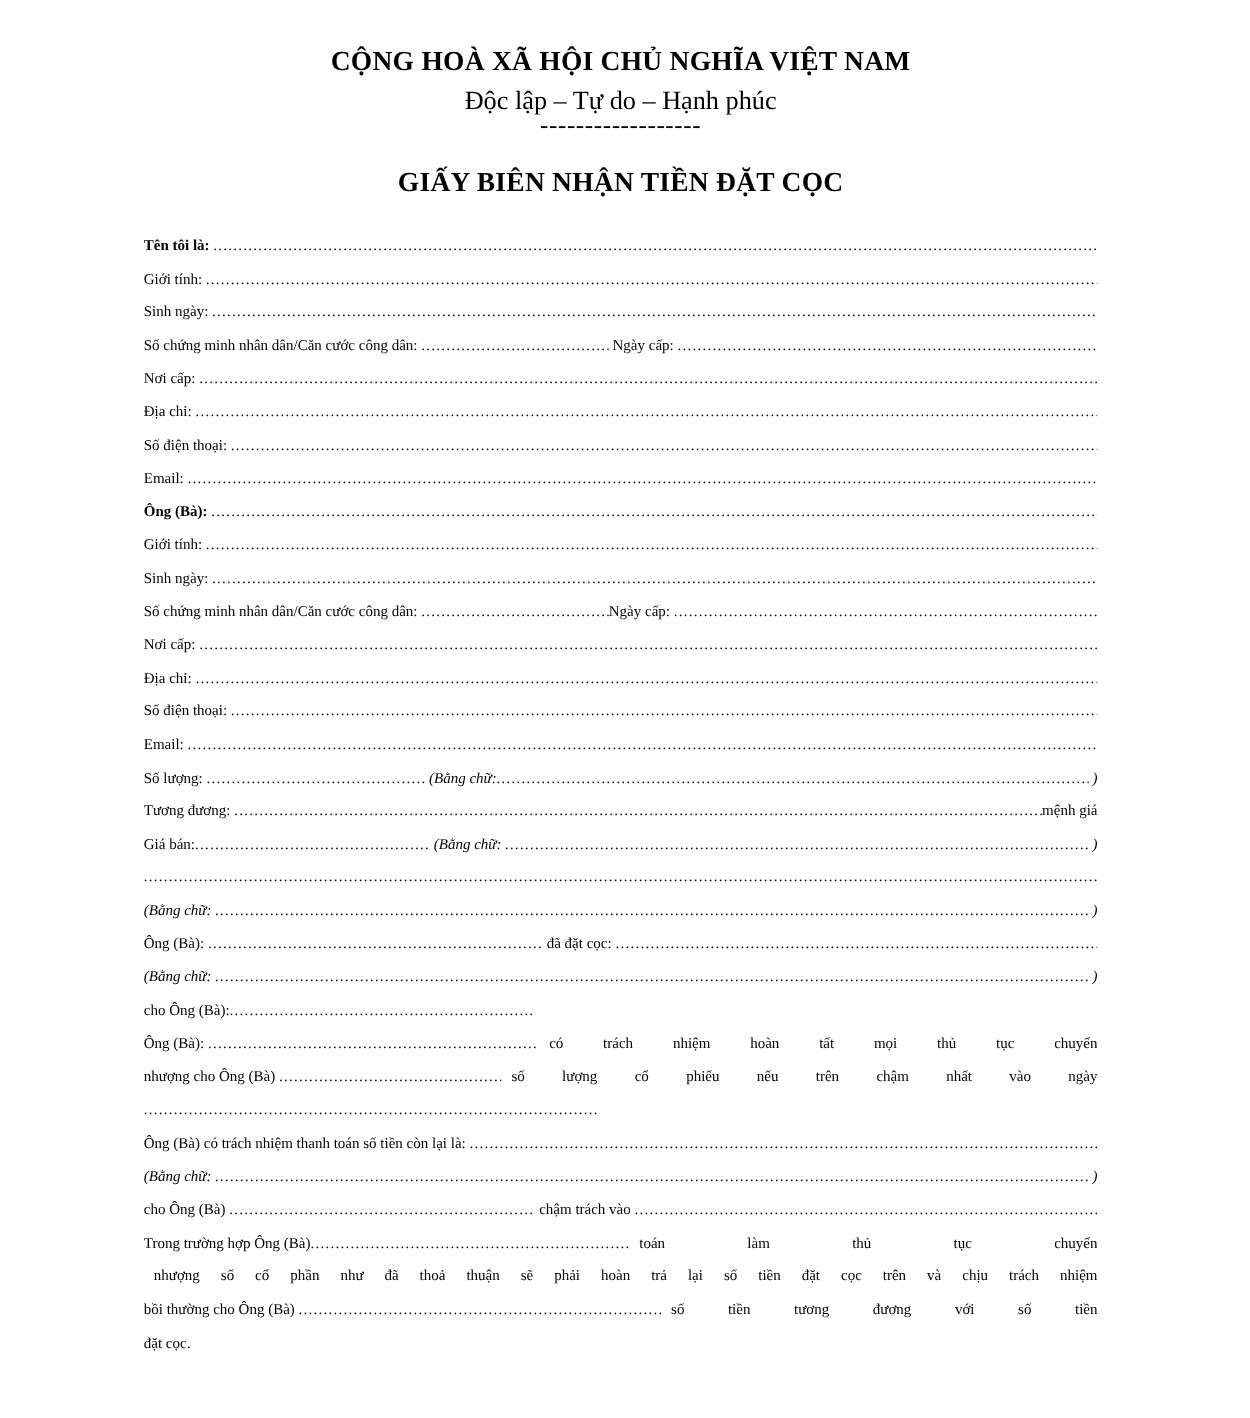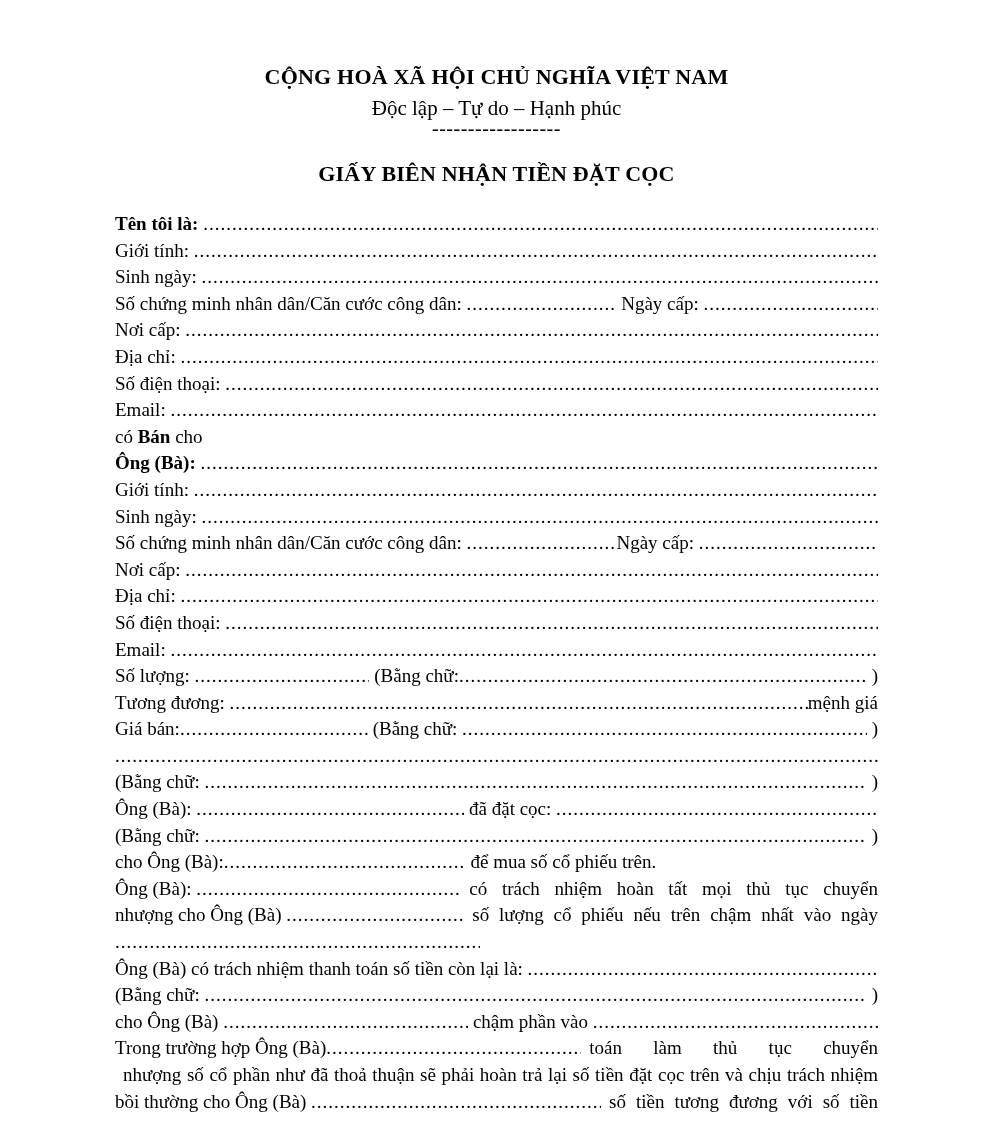--- a/index.html
+++ b/index.html
@@ -17,21 +17,20 @@
     height: 1134px;
     padding: 36px 122px 0 115px;
   }
   
   .hdr { text-align: center; }
   .h-national {
     font-size: 22px;
     font-weight: bold;
     line-height: 26px;
     letter-spacing: 0.2px;
-    margin-top: 28px;
   }
   .h-motto {
     font-size: 21px;
     line-height: 24px;
     margin-top: 6px;
   }
   .h-div {
     font-size: 20px;
     line-height: 12px;
     letter-spacing: 0.5px;
@@ -45,26 +44,26 @@
     margin-bottom: 24px;
     letter-spacing: 0.2px;
   }
   
   .form-body { width: 763px; }
   .line {
     display: flex;
     align-items: flex-end;
     height: 26.6px;
     line-height: 26.6px;
-    font-size: 19px;
+    font-size: 12px;
     overflow: hidden;
   }
   .seg { white-space: pre; flex: none; }
   .bold { font-weight: bold; }
-  .italic { }
+  .italic { font-style: italic; }
   .dots {
     overflow: hidden;
     letter-spacing: 1px;
     white-space: pre;
   }
   .dots.flex { flex: 1 1 auto; }
   .just {
     flex: 1 1 auto;
     white-space: normal;
     overflow: hidden;
@@ -112,25 +111,20 @@
       </div>
       <div class="line">
         <span class="seg">Số điện thoại: </span>
         <span class="seg dots flex">..........................................................................................................................................................................................................................................................</span>
       </div>
       <div class="line">
         <span class="seg">Email: </span>
         <span class="seg dots flex">..........................................................................................................................................................................................................................................................</span>
       </div>
       <div class="line">
-        <span class="seg">có </span>
-        <span class="seg bold">Bán</span>
-        <span class="seg"> cho</span>
-      </div>
-      <div class="line">
         <span class="seg bold">Ông (Bà): </span>
         <span class="seg dots flex">..........................................................................................................................................................................................................................................................</span>
       </div>
       <div class="line">
         <span class="seg">Giới tính: </span>
         <span class="seg dots flex">..........................................................................................................................................................................................................................................................</span>
       </div>
       <div class="line">
         <span class="seg">Sinh ngày: </span>
         <span class="seg dots flex">..........................................................................................................................................................................................................................................................</span>
@@ -191,21 +185,20 @@
         <span class="seg dots flex">..........................................................................................................................................................................................................................................................</span>
       </div>
       <div class="line">
         <span class="seg italic">(Bằng chữ: </span>
         <span class="seg dots flex italic">..........................................................................................................................................................................................................................................................</span>
         <span class="seg italic"> )</span>
       </div>
       <div class="line">
         <span class="seg">cho Ông (Bà):</span>
         <span class="seg dots" style="width: 242px;">..........................................................................................................................................................................................................................................................</span>
-        <span class="seg"> để mua số cổ phiếu trên.</span>
       </div>
       <div class="line">
         <span class="seg">Ông (Bà): </span>
         <span class="seg dots" style="width: 265px;">..........................................................................................................................................................................................................................................................</span>
         <span class="just">có trách nhiệm hoàn tất mọi thủ tục chuyển</span>
       </div>
       <div class="line">
         <span class="seg">nhượng cho Ông (Bà) </span>
         <span class="seg dots" style="width: 178px;">..........................................................................................................................................................................................................................................................</span>
         <span class="just">số lượng cổ phiếu nếu trên chậm nhất vào ngày</span>
@@ -218,30 +211,33 @@
         <span class="seg dots flex">..........................................................................................................................................................................................................................................................</span>
       </div>
       <div class="line">
         <span class="seg italic">(Bằng chữ: </span>
         <span class="seg dots flex italic">..........................................................................................................................................................................................................................................................</span>
         <span class="seg italic"> )</span>
       </div>
       <div class="line">
         <span class="seg">cho Ông (Bà) </span>
         <span class="seg dots" style="width: 245px;">..........................................................................................................................................................................................................................................................</span>
-        <span class="seg"> chậm phần vào </span>
+        <span class="seg"> chậm trách vào </span>
         <span class="seg dots flex">..........................................................................................................................................................................................................................................................</span>
       </div>
       <div class="line">
         <span class="seg">Trong trường hợp Ông (Bà)</span>
         <span class="seg dots" style="width: 255px;">..........................................................................................................................................................................................................................................................</span>
         <span class="just">toán làm thủ tục chuyển</span>
       </div>
       <div class="line">
         <span class="just">nhượng số cổ phần như đã thoả thuận sẽ phải hoàn trả lại số tiền đặt cọc trên và chịu trách nhiệm</span>
       </div>
       <div class="line">
         <span class="seg">bồi thường cho Ông (Bà) </span>
         <span class="seg dots" style="width: 290px;">..........................................................................................................................................................................................................................................................</span>
         <span class="just">số tiền tương đương với số tiền</span>
+      </div>
+      <div class="line">
+        <span class="seg">đặt cọc.</span>
       </div>
     </div>
 </div>
 
 </body></html>

